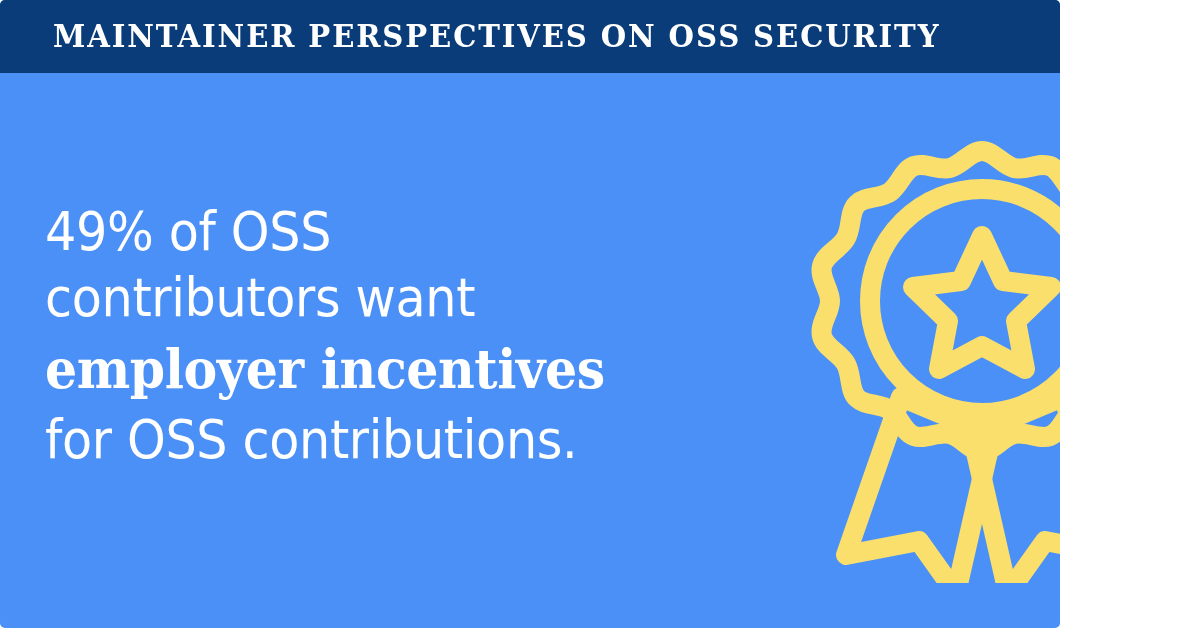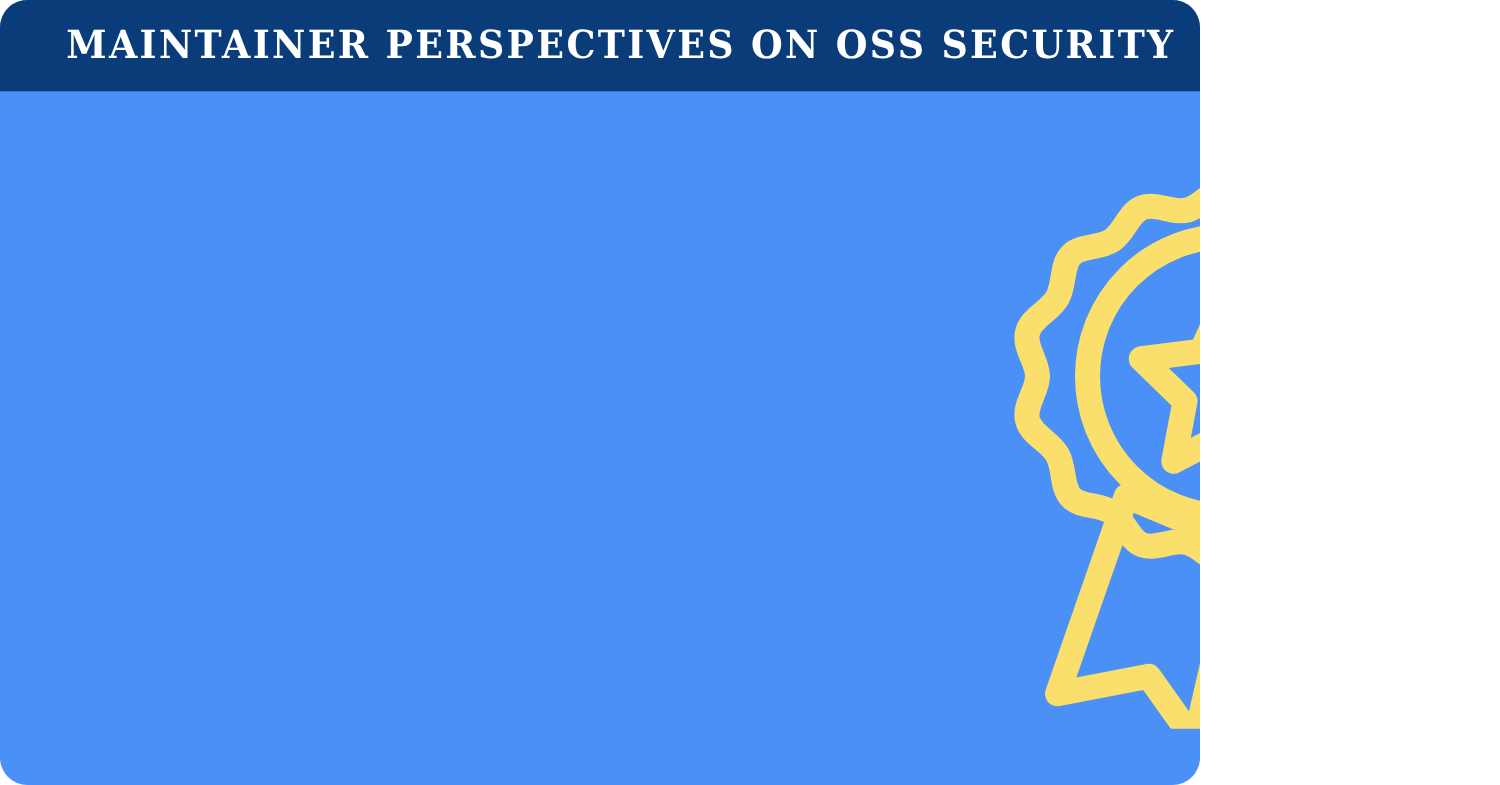--- a/index.html
+++ b/index.html
@@ -8,25 +8,25 @@
     background: #ffffff;
   }
   body {
     width: 1200px;
     height: 628px;
     overflow: hidden;
   }
 
   #card {
     position: relative;
-    width: 960px;
+    width: 1060px;
     height: 628px;
     box-sizing: border-box;
     background: #4a90f6;
-    border-radius: 22px;
+    border-radius: 5px;
     overflow: hidden;
     font-family: "Liberation Sans", sans-serif;
   }
 
   
   #header-band {
     position: absolute;
     left: 0;
     top: 0;
     width: 1200px;
@@ -109,20 +109,26 @@
 <body>
 
 <div id="card">
 
   <div id="header-band">
     <div id="header-title">MAINTAINER PERSPECTIVES ON OSS SECURITY</div>
   </div>
 
   <div id="body-area">
 
+    <div id="stat-text">
+      <span class="line line-light">49% of OSS</span>
+      <span class="line line-light">contributors want</span>
+      <span class="line line-bold">employer incentives</span>
+      <span class="line line-light">for OSS contributions.</span>
+    </div>
 
     <div id="badge-icon">
       <svg viewBox="0 0 352 448" xmlns="http://www.w3.org/2000/svg" fill="none" stroke="#fadf6d" stroke-width="20" stroke-linecap="round" stroke-linejoin="round">
 
         <path d="M 95 262
                  L 40 420
                  L 113 406
                  L 150 458
                  L 186 300 Z"></path>
         <path d="M 257 262

